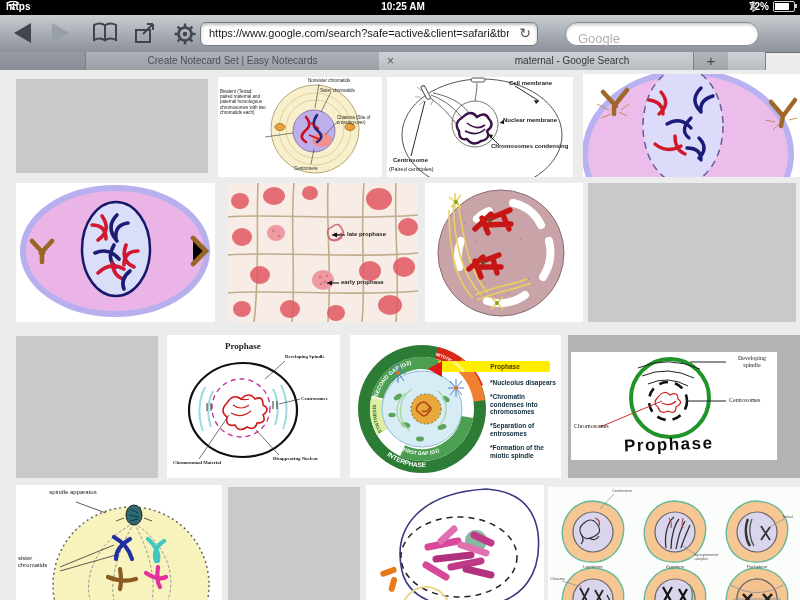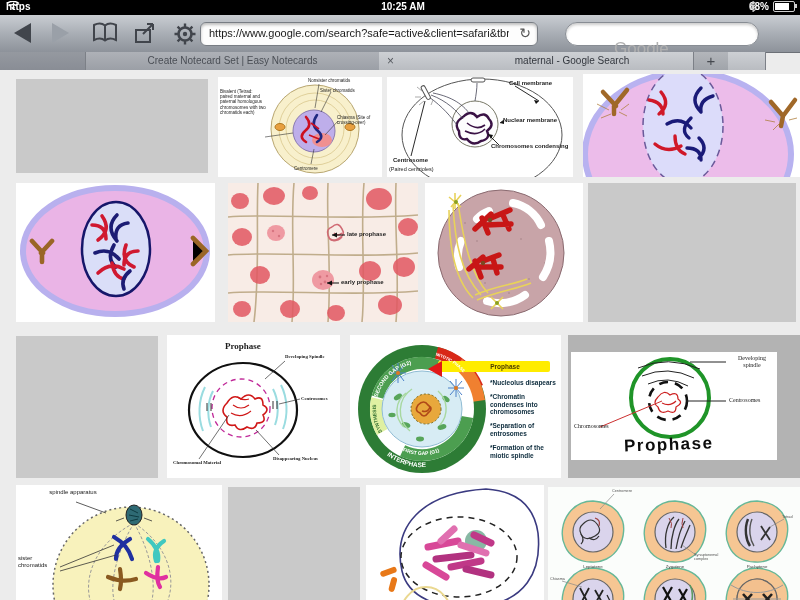--- a/index.html
+++ b/index.html
@@ -20,21 +20,21 @@
   .navbtn{position:absolute;top:8px;width:0;height:0;cursor:default;}
   .back{left:14px;border-top:10px solid transparent;border-bottom:10px solid transparent;border-right:17px solid #41454c;}
   .fwd{left:52px;border-top:10px solid transparent;border-bottom:10px solid transparent;border-left:17px solid #9aa0a8;}
   .tbicon{position:absolute;top:7px;}
   .urlfield{position:absolute;left:200px;top:7px;width:336px;height:22px;background:#fdfdfd;
             border:1px solid #787d84;border-radius:6px;box-shadow:inset 0 2px 3px rgba(0,0,0,.25);}
   .urltext{position:absolute;left:8px;top:4px;width:300px;font-size:11px;color:#1a1a1a;white-space:nowrap;overflow:hidden;}
   .reload{position:absolute;right:6px;top:2px;font-size:14px;color:#555;}
   .searchfield{position:absolute;left:565px;top:7px;width:192px;height:22px;background:#fff;
                border:1px solid #888d94;border-radius:12px;box-shadow:inset 0 2px 3px rgba(0,0,0,.2);}
-  .searchtext{position:absolute;left:12px;top:16px;font-size:17px;color:#b0b0b0;margin-left:36px;}
+  .searchtext{position:absolute;left:12px;top:8px;font-size:13px;color:#b0b0b0;}
   
   .tabbar{position:absolute;left:0;top:52px;width:728px;height:18px;
           background:linear-gradient(#9599a0,#898d95);}
   .tab{position:absolute;top:0;height:18px;font-size:10px;color:#3f434a;text-align:center;line-height:18px;
        overflow:hidden;white-space:nowrap;}
   .tab-inactive{left:85px;width:293px;background:linear-gradient(#aeb1b7,#9b9fa6);
        border-left:1px solid #7c8087;border-right:1px solid #7c8087;color:#4a4e55;}
   .tab-active{left:379px;width:386px;background:linear-gradient(#cdd0d4,#b9bcc1);
        border-right:1px solid #7c8087;color:#33373e;}
   .tabclose{position:absolute;left:8px;top:0;font-size:12px;line-height:18px;color:#55595f;}
@@ -62,21 +62,21 @@
         <path d="M7,9 L5,6.5 A4,4 0 0 1 9,6.5 Z" fill="#fff"></path>
         <path d="M3.2,5 A6,6 0 0 1 10.8,5" stroke="#fff" stroke-width="1.4" fill="none"></path>
         <path d="M1,2.6 A9,9 0 0 1 13,2.6" stroke="#fff" stroke-width="1.4" fill="none"></path>
       </svg>
     </div>
     <div class="sb-time">10:25 AM</div>
     <div class="sb-right">
       <svg width="8" height="11" viewBox="0 0 8 11">
         <path d="M1,2.5 L7,8 L4,10.5 L4,0.5 L7,3 L1,8.5" stroke="#cfcfcf" stroke-width="1.1" fill="none"></path>
       </svg>
-      <span>68%</span>
+      <span>72%</span>
       <span class="batt">
           <i style="width:68%;"></i>
         </span>
     </div>
   </div>
 
   <div class="toolbar">
     <div class="navbtn back"></div>
     <div class="navbtn fwd"></div>
     <svg class="tbicon" style="left:92px;" width="26" height="22" viewBox="0 0 26 22">

